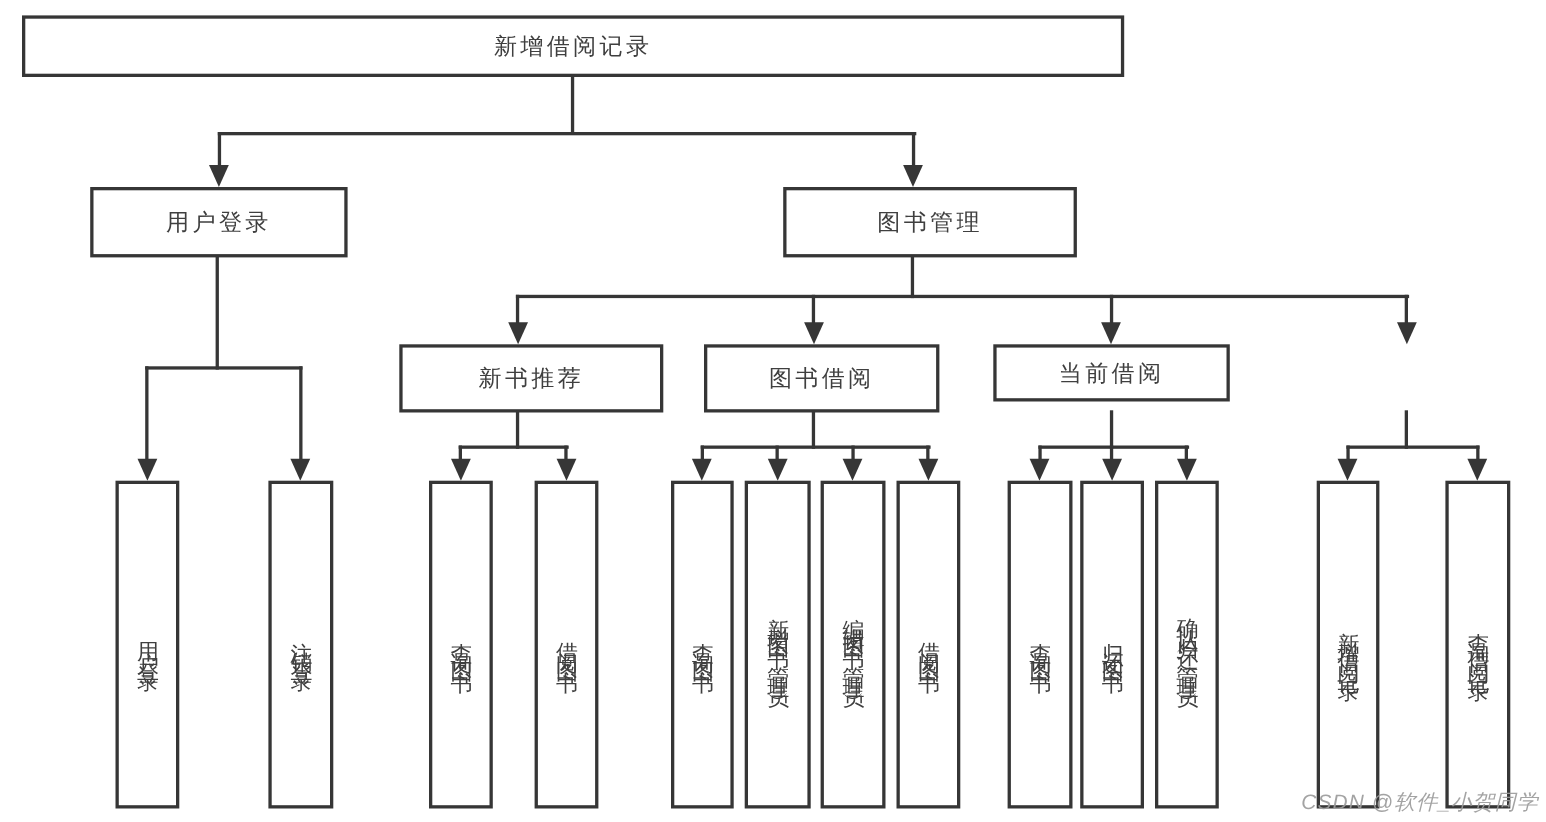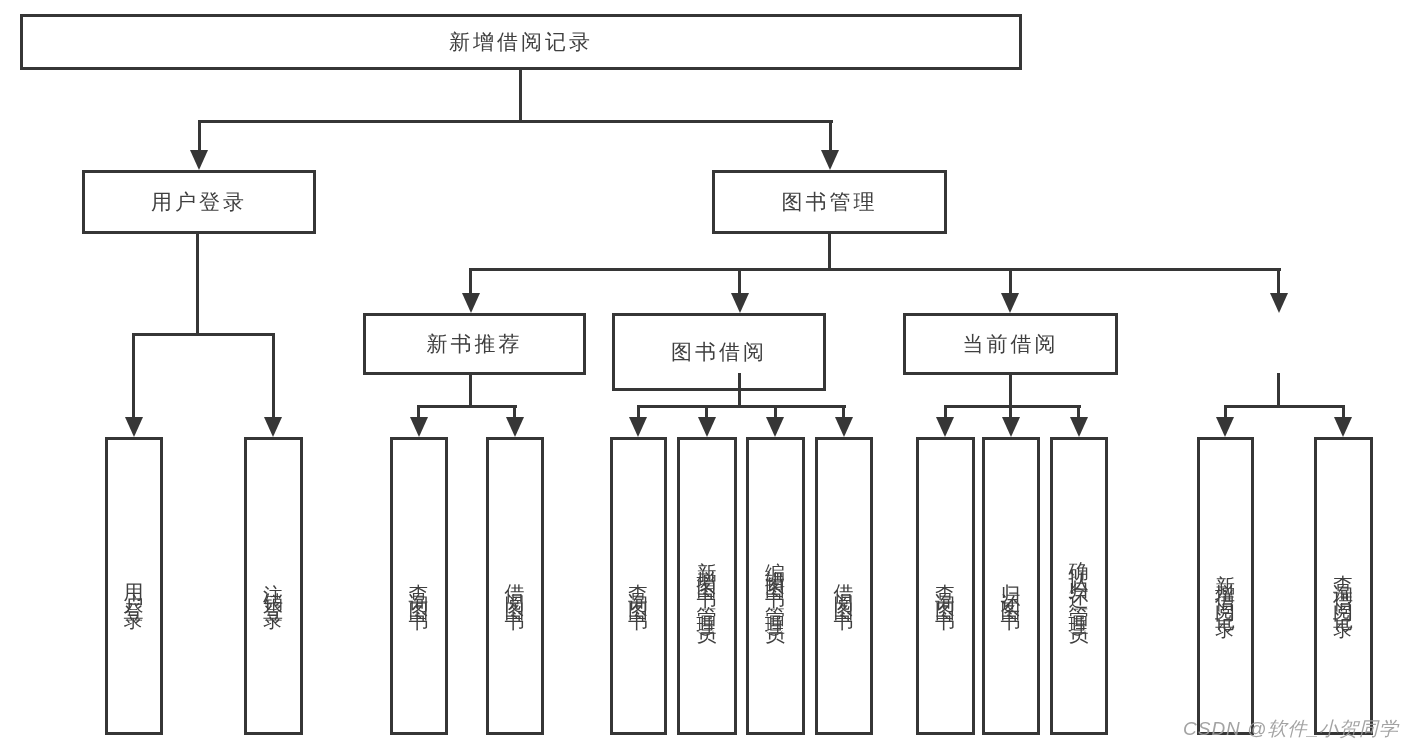--- a/index.html
+++ b/index.html
@@ -66,21 +66,21 @@
   <div class="vl" style="left:519px;top:68px;height:54px"></div>
   <div class="hl" style="left:198px;top:120px;width:635px"></div>
   <div class="vl" style="left:198px;top:120px;height:32px"></div>
   <div class="vl" style="left:829px;top:120px;height:32px"></div>
   <div class="ar" style="left:190px;top:150px"></div>
   <div class="ar" style="left:821px;top:150px"></div>
 
   <div class="box" style="left:82px;top:170px;width:234px;height:64px">
     <span class="lbl">用户登录</span>
   </div>
-  <div class="box" style="left:712px;top:170px;width:235px;height:64px">
+  <div class="box" style="left:712px;top:170px;width:267px;height:64px">
     <span class="lbl">图书管理</span>
   </div>
 
   <div class="vl" style="left:196px;top:232px;height:104px"></div>
   <div class="hl" style="left:132px;top:333px;width:143px"></div>
   <div class="vl" style="left:132px;top:333px;height:86px"></div>
   <div class="vl" style="left:272px;top:333px;height:86px"></div>
   <div class="ar" style="left:125px;top:417px"></div>
   <div class="ar" style="left:264px;top:417px"></div>
 
@@ -88,27 +88,27 @@
   <div class="hl" style="left:469px;top:268px;width:812px"></div>
   <div class="vl" style="left:469px;top:268px;height:27px"></div>
   <div class="vl" style="left:738px;top:268px;height:27px"></div>
   <div class="vl" style="left:1009px;top:268px;height:27px"></div>
   <div class="vl" style="left:1277px;top:268px;height:27px"></div>
   <div class="ar" style="left:462px;top:293px"></div>
   <div class="ar" style="left:731px;top:293px"></div>
   <div class="ar" style="left:1001px;top:293px"></div>
   <div class="ar" style="left:1270px;top:293px"></div>
 
-  <div class="box" style="left:363px;top:313px;width:223px;height:62px">
+  <div class="box" style="left:363px;top:313px;width:240px;height:62px">
     <span class="lbl">新书推荐</span>
   </div>
-  <div class="box" style="left:612px;top:313px;width:214px;height:78px">
+  <div class="box" style="left:640px;top:313px;width:214px;height:62px">
     <span class="lbl">图书借阅</span>
   </div>
-  <div class="box" style="left:903px;top:313px;width:215px;height:62px">
+  <div class="box" style="left:903px;top:313px;width:215px;height:52px">
     <span class="lbl">当前借阅</span>
   </div>
 
   <div class="vl" style="left:469px;top:373px;height:35px"></div>
   <div class="hl" style="left:417px;top:405px;width:100px"></div>
   <div class="vl" style="left:417px;top:405px;height:14px"></div>
   <div class="vl" style="left:513px;top:405px;height:14px"></div>
   <div class="ar" style="left:410px;top:417px"></div>
   <div class="ar" style="left:506px;top:417px"></div>
 

